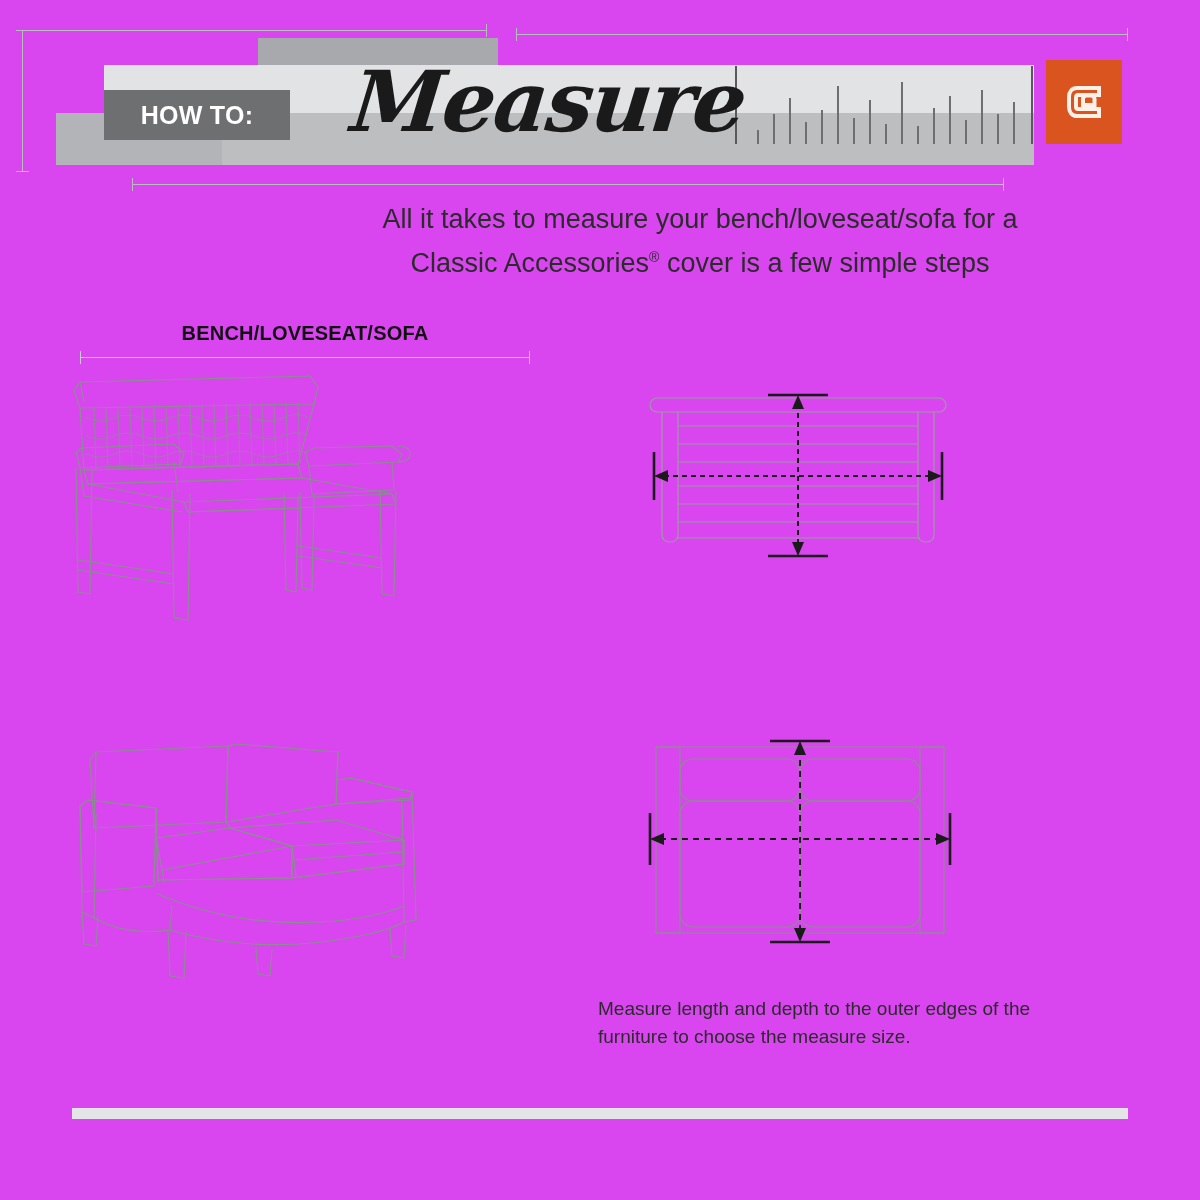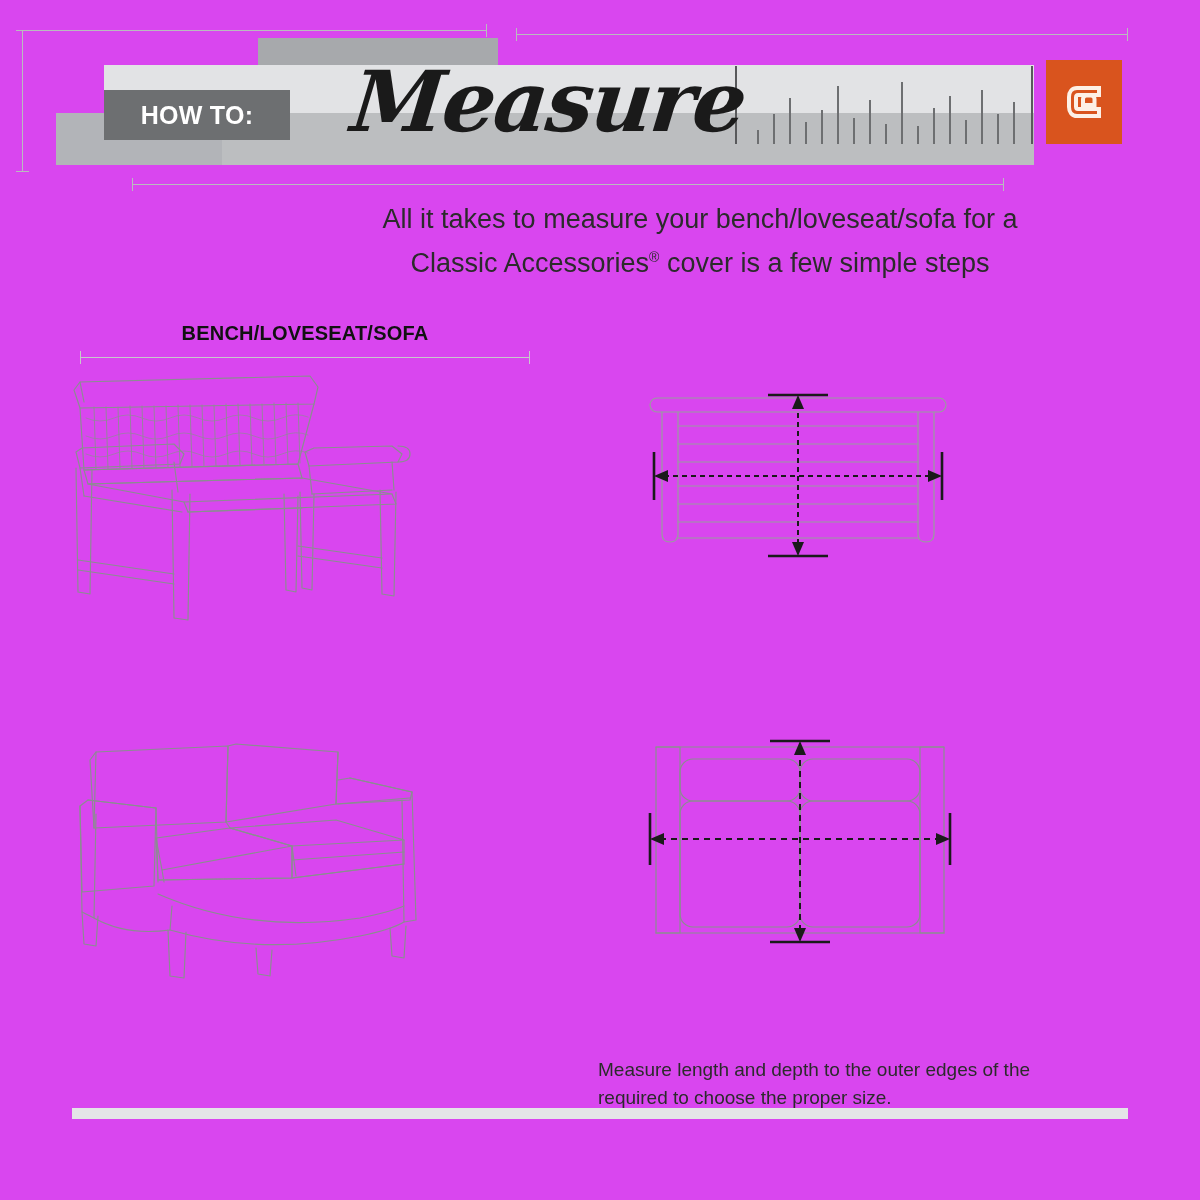--- a/index.html
+++ b/index.html
@@ -78,21 +78,21 @@
 
   
   .illus { position:absolute; }
   #bench-persp     { left:62px;  top:362px; width:420px; height:280px; }
   #bench-top       { left:640px; top:390px; width:360px; height:200px; }
   #loveseat-persp  { left:60px;  top:730px; width:400px; height:260px; }
   #loveseat-top    { left:640px; top:735px; width:360px; height:215px; }
 
   
   #caption {
-    position:absolute; left:598px; top:1056px; width:560px;
+    position:absolute; left:598px; top:995px; width:560px;
     font-size:19px; line-height:28px; color:#2b2b2b;
   }
 
   
   #footer-bar { position:absolute; left:72px; top:1108px; width:1056px; height:11px; background:#e4e5e7; }
   #footer-note {
     position:absolute; left:76px; top:1145px; width:700px;
     font-size:17px; color:#3a3a3a;
   }
 </style>
@@ -357,18 +357,18 @@
         <line x1="130" y1="207" x2="190" y2="207" stroke="#1a1a1a" stroke-width="2.6"></line>
         <line x1="160" y1="14" x2="160" y2="199" stroke="#1a1a1a" stroke-width="2" stroke-dasharray="6 5"></line>
         <polygon points="160,6 154,20 166,20" fill="#1a1a1a"></polygon>
         <polygon points="160,207 154,193 166,193" fill="#1a1a1a"></polygon>
       </g>
     </svg>
   </div>
 
   <div id="caption">
     <div>Measure length and depth to the outer edges of the</div>
-    <div>required to choose the proper size.</div>
+    <div>furniture to choose the measure size.</div>
   </div>
 
   <div id="footer-bar"></div>
 
 </div>
 
 </body></html>

